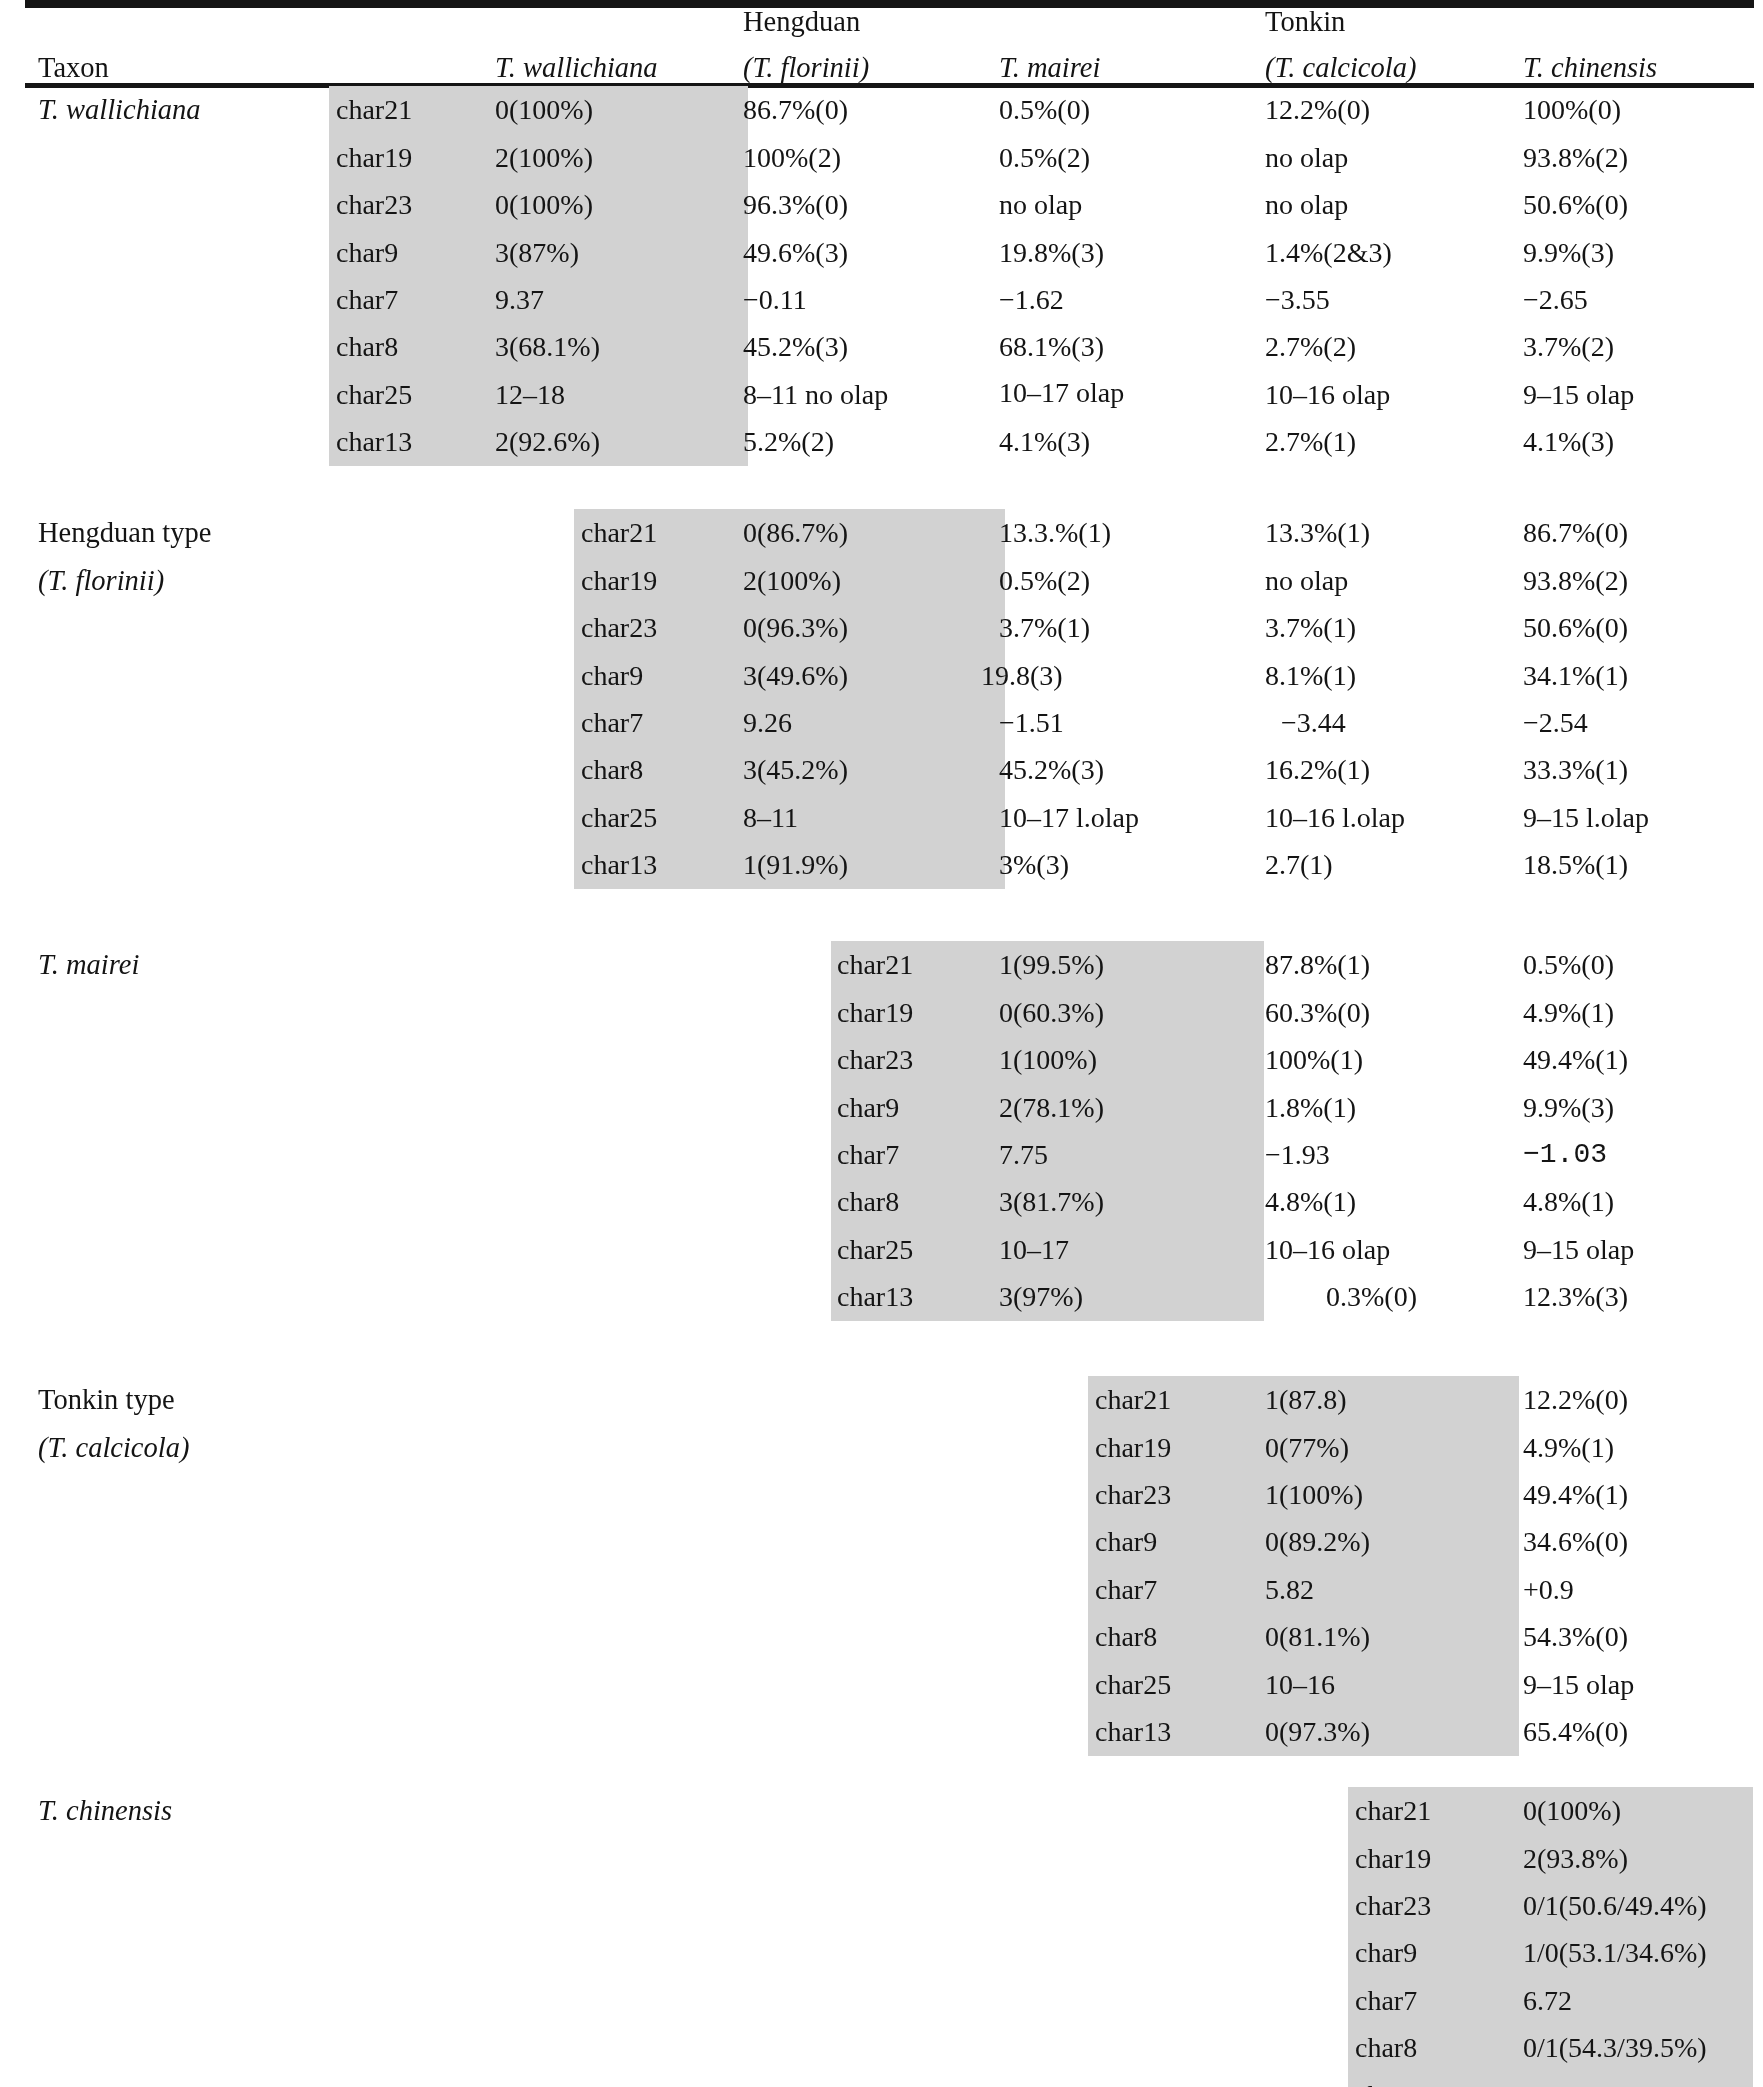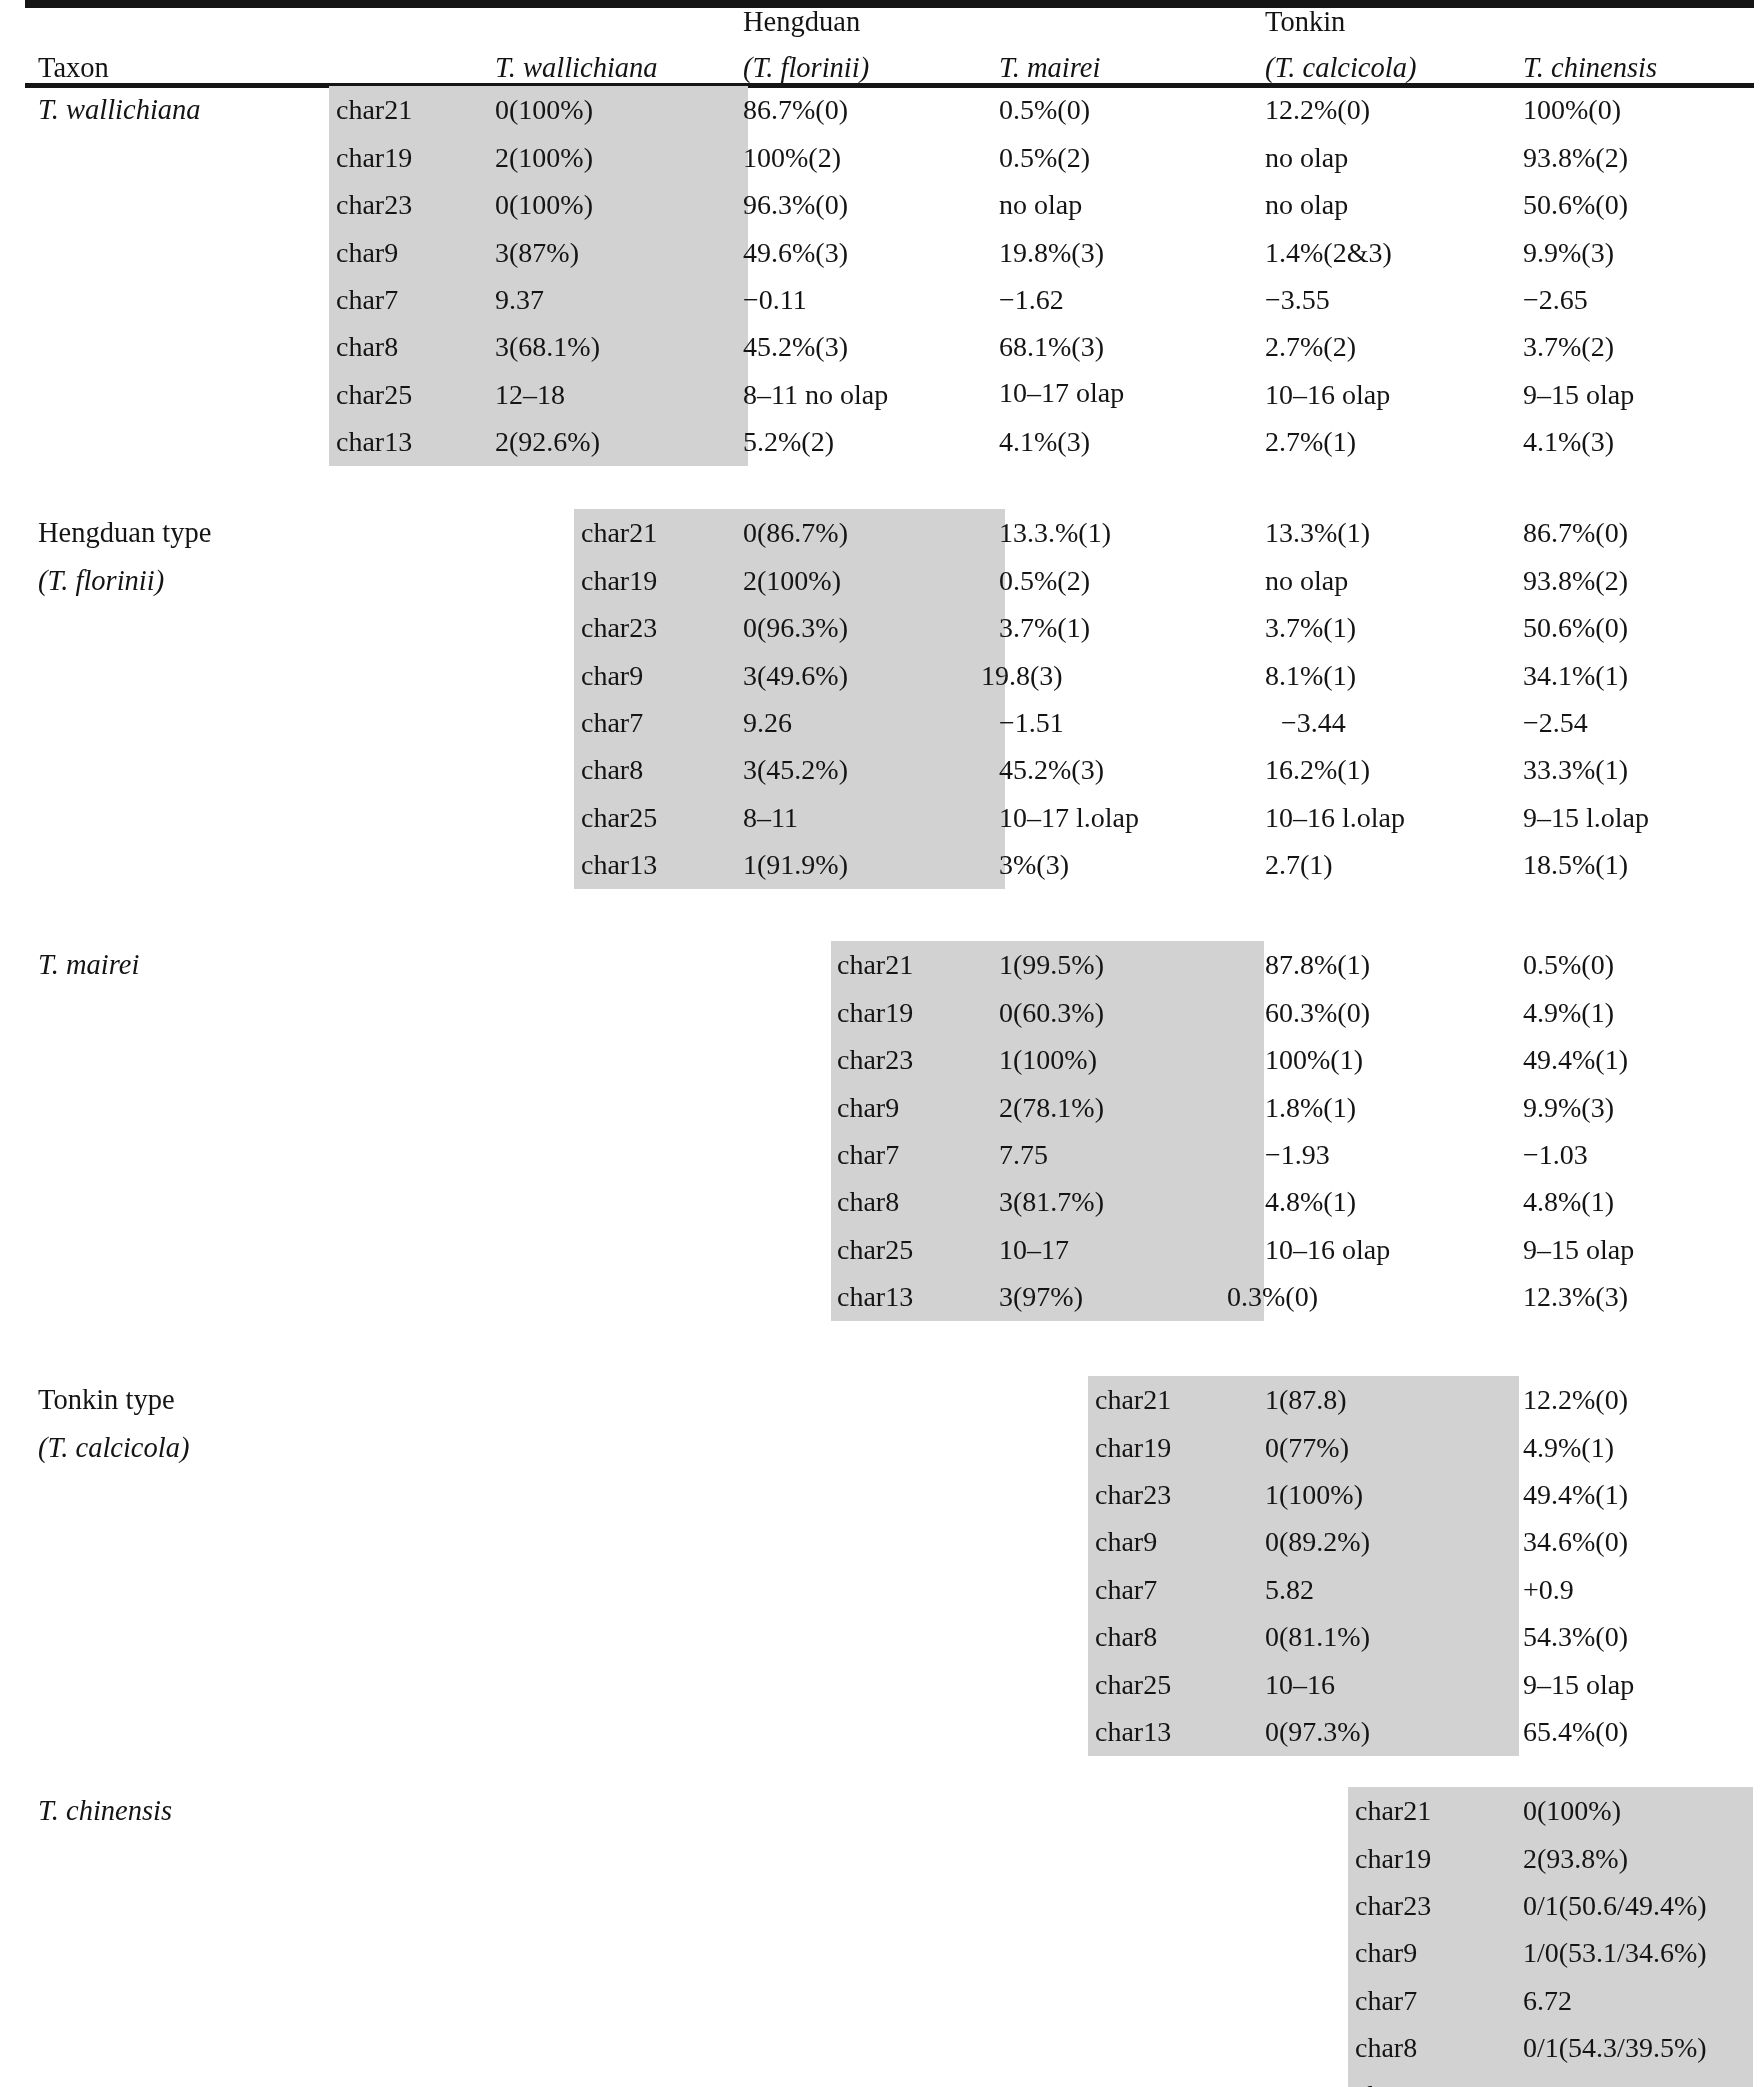--- a/index.html
+++ b/index.html
@@ -149,32 +149,32 @@
       <div class="cell" style="left: 999px; top: 1036px;">1(100%)</div>
       <div class="cell" style="left: 1265px; top: 1036px;">100%(1)</div>
       <div class="cell" style="left: 1523px; top: 1036px;">49.4%(1)</div>
       <div class="cell" style="left: 837px; top: 1084px;">char9</div>
       <div class="cell" style="left: 999px; top: 1084px;">2(78.1%)</div>
       <div class="cell b" style="left: 1265px; top: 1084px;">1.8%(1)</div>
       <div class="cell b" style="left: 1523px; top: 1084px;">9.9%(3)</div>
       <div class="cell" style="left: 837px; top: 1131px;">char7</div>
       <div class="cell" style="left: 999px; top: 1131px;">7.75</div>
       <div class="cell" style="left: 1265px; top: 1131px;">−1.93</div>
-      <div class="cell" style="left: 1523px; top: 1131px;">−1.03</div>
+      <div class="cell" style="left: 1523px; top: 1131px; font-family: Liberation Mono, monospace;">−1.03</div>
       <div class="cell" style="left: 837px; top: 1178px;">char8</div>
       <div class="cell" style="left: 999px; top: 1178px; font-family: Liberation Serif, serif;">3(81.7%)</div>
       <div class="cell b" style="left: 1265px; top: 1178px;">4.8%(1)</div>
       <div class="cell b" style="left: 1523px; top: 1178px;">4.8%(1)</div>
       <div class="cell" style="left: 837px; top: 1226px;">char25</div>
       <div class="cell" style="left: 999px; top: 1226px;">10–17</div>
       <div class="cell" style="left: 1265px; top: 1226px;">10–16 olap</div>
       <div class="cell" style="left: 1523px; top: 1226px;">9–15 olap</div>
       <div class="cell" style="left: 837px; top: 1273px;">char13</div>
       <div class="cell" style="left: 999px; top: 1273px;">3(97%)</div>
-      <div class="cell b" style="left: 1212px; top: 1273px; padding-left: 15px;">0.3%(0)</div>
+      <div class="cell b" style="left: 1311px; top: 1273px; padding-left: 15px;">0.3%(0)</div>
       <div class="cell" style="left: 1523px; top: 1273px;">12.3%(3)</div>
       <div class="grayblock" style="left: 1088px; top: 1376px; width: 431px; height: 380px; background: rgb(210, 210, 210);"></div>
       <div class="cell head" style="left: 38px; top: 1376px;">Tonkin type</div>
       <div class="cell i head" style="left: 38px; top: 1424px;">(T. calcicola)</div>
       <div class="cell" style="left: 1095px; top: 1376px;">char21</div>
       <div class="cell" style="left: 1265px; top: 1376px;">1(87.8)</div>
       <div class="cell" style="left: 1523px; top: 1376px;">12.2%(0)</div>
       <div class="cell" style="left: 1095px; top: 1424px;">char19</div>
       <div class="cell" style="left: 1265px; top: 1424px;">0(77%)</div>
       <div class="cell b" style="left: 1523px; top: 1424px;">4.9%(1)</div>

